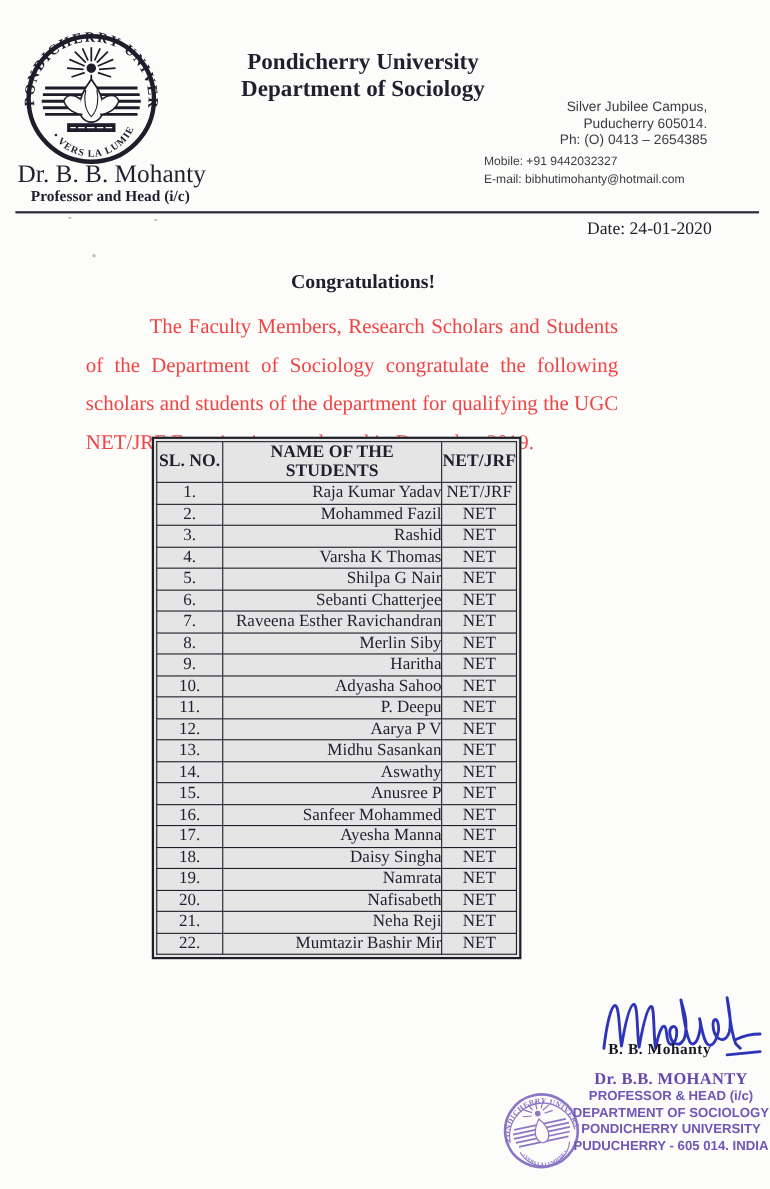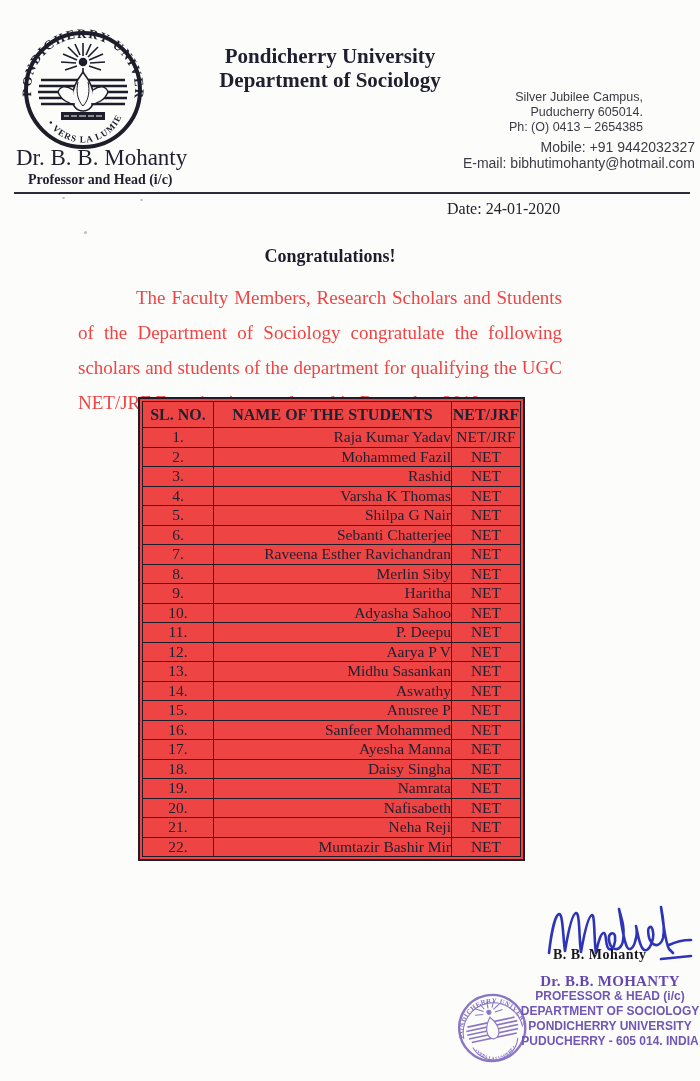--- a/index.html
+++ b/index.html
@@ -7,35 +7,35 @@
     position:relative;width:700px;height:1081px;background:#fcfcfa;
     font-family:"Liberation Serif",serif;color:#23232f;overflow:hidden;
     margin:0 auto;
   }
   
   .logo{position:absolute;left:16px;top:12px;}
   .title-block{position:absolute;left:180px;top:44px;width:300px;text-align:center;
     font-weight:bold;font-size:21px;line-height:24px;color:#1f1f30;}
   .contact1{position:absolute;left:440px;top:90px;width:203px;text-align:right;
     font-family:"Liberation Sans",sans-serif;font-size:12.5px;line-height:15px;color:#3b3b45;}
-  .contact2{position:absolute;left:440px;top:139px;width:255px;text-align:right;
-    font-family:"Liberation Sans",sans-serif;font-size:14px;line-height:16px;color:#3b3b45;}
+  .contact2{position:absolute;left:440px;top:139px;width:255px;text-align:left;
+    font-family:"Liberation Sans",sans-serif;font-size:11px;line-height:16px;color:#3b3b45;}
   .head-block{position:absolute;left:16px;top:145px;}
   .head-name{font-size:23px;color:#1f1f30;}
   .head-title{font-size:14px;font-weight:bold;margin-top:1px;color:#1f1f30;margin-left:12px;}
   .divider{position:absolute;left:14px;top:192px;width:676px;height:2px;background:#2b2b38;}
-  .date{position:absolute;top:200px;left:447px;width:200px;text-align:left;font-size:16px;}
+  .date{position:absolute;top:200px;left:447px;width:200px;text-align:right;font-size:16px;}
   
   .heading{position:absolute;left:88px;top:246px;width:484px;text-align:center;
     font-size:18px;font-weight:bold;color:#1d1d2e;}
   .paragraph{position:absolute;left:78px;top:280px;width:484px;font-size:19px;
     line-height:35px;text-align:justify;text-indent:58px;color:#ef4444;}
   
-  .table-wrap{position:absolute;left:138px;top:397px;width:387px;box-sizing:border-box;
-    border:2px solid #1e1e2a;padding:2px;background:#ef4444;}
+  .table-wrap{position:absolute;left:138px;top:397px;width:336px;box-sizing:border-box;
+    border:2px solid #1e1e2a;padding:2px;background:#e5e5e5;}
   table{width:100%;border-collapse:collapse;font-size:15.5px;color:#1f1f30;}
   th,td{border:1.5px solid #1e1e2a;}
   th{font-size:16px;height:25px;font-weight:bold;padding:0;}
   td{height:18.5px;line-height:18px;padding:0;}
   .col-sl{width:70px;text-align:center;}
   .col-name{width:228px;text-align:right;padding-left:9px;}
   .col-result{text-align:center;}
   
   .sig-svg{position:absolute;left:543px;top:901px;}
   .sig-name{position:absolute;left:553px;top:947px;font-weight:bold;font-size:14px;

